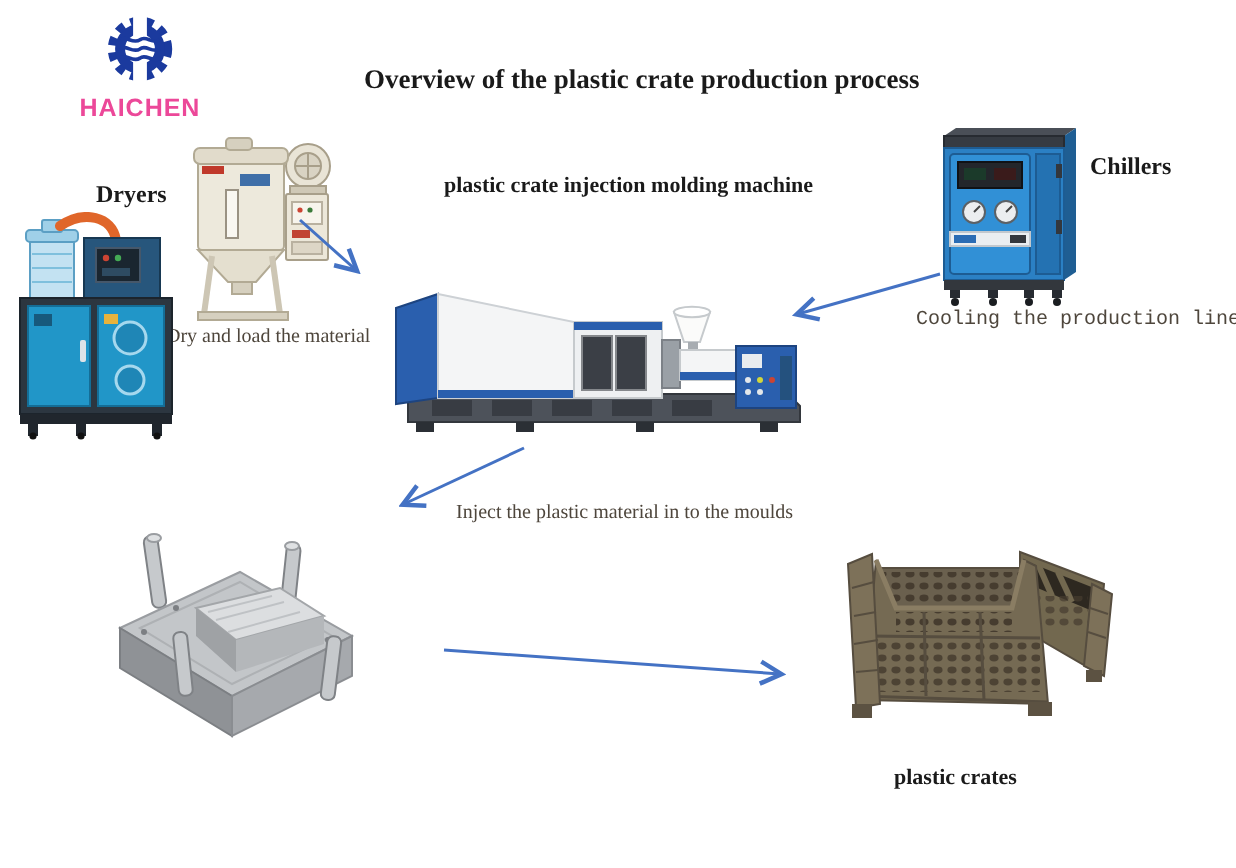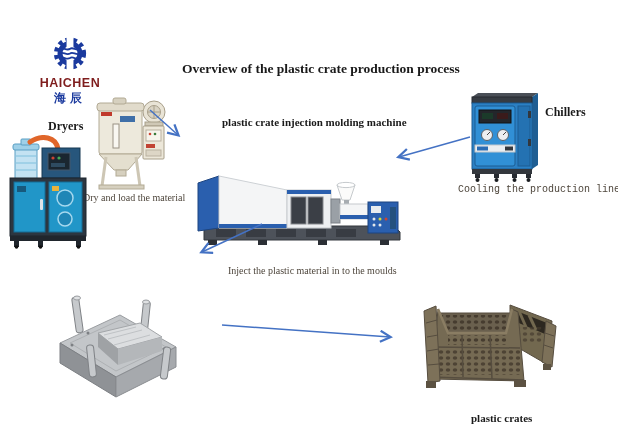--- a/index.html
+++ b/index.html
@@ -4,29 +4,29 @@
 <style>
   html,body{margin:0;padding:0;background:#ffffff;}
   .page{
     position:relative;
     width:618px;height:434px;
     background:#ffffff;
     overflow:hidden;
     font-family:"Liberation Serif", serif;
     color:#1a1a1a;
   }
-  .abs{position:absolute;margin-top:29px;}
+  .abs{position:absolute;}
   .lbl{font-weight:bold;font-size:12px;white-space:nowrap;}
   .cap{font-size:10px;color:#4e463c;white-space:nowrap;}
   .title{font-weight:bold;font-size:13.5px;white-space:nowrap;}
   .logo{left:28px;top:6px;width:84px;text-align:center;}
   .logo .brand{
     font-family:"Liberation Sans", sans-serif;
     font-weight:bold;font-size:12.5px;letter-spacing:.5px;
-    color:#7f1d1d;margin-top:1px;
+    color:#ec4899;margin-top:1px;
   }
   .logo .brand-cn{
     font-family:"DejaVu Sans", sans-serif;
     font-weight:bold;font-size:12px;letter-spacing:4px;
     color:#1b3a9e;margin-top:0px;
   }
   .overlay{position:absolute;left:0;top:0;pointer-events:none;}
   svg{display:block;}
 </style>
 </head>
@@ -39,33 +39,32 @@
       <g>
         <circle cx="30" cy="24" r="18" fill="none" stroke="#1b3a9e" stroke-width="6" stroke-dasharray="5.2 4.6"></circle>
         <circle cx="30" cy="24" r="13" fill="none" stroke="#1b3a9e" stroke-width="6.5"></circle>
         <rect x="25.5" y="0" width="9" height="52" fill="#ffffff"></rect>
         <path d="M17,18 c4,-3.2 8,3.2 13,0 c4,-3.2 8,3.2 13,0" fill="none" stroke="#1b3a9e" stroke-width="2.4"></path>
         <path d="M17,24 c4,-3.2 8,3.2 13,0 c4,-3.2 8,3.2 13,0" fill="none" stroke="#1b3a9e" stroke-width="2.4"></path>
         <path d="M17,30 c4,-3.2 8,3.2 13,0 c4,-3.2 8,3.2 13,0" fill="none" stroke="#1b3a9e" stroke-width="2.4"></path>
       </g>
     </svg>
     <div class="brand">HAICHEN</div>
-    <div class="brand-cn">海辰</div>
   </div>
 
   <div class="abs title" style="left:182px;top:32px;">Overview of the plastic crate production process</div>
 
   <div class="abs lbl" style="left:48px;top:90px;">Dryers</div>
   <div class="abs lbl" style="left:222px;top:87px;font-size:11px;">plastic crate injection molding machine</div>
   <div class="abs lbl" style="left:545px;top:76px;text-align:center;">Chillers</div>
-  <div class="abs lbl" style="left:471px;top:383px;font-size:11px;text-align:right;">plastic crates</div>
+  <div class="abs lbl" style="left:447px;top:383px;font-size:11px;text-align:right;">plastic crates</div>
 
   <div class="abs cap" style="left:83px;top:163px;">Dry and load the material</div>
   <div class="abs cap" style="left:458px;top:155px;font-family:Liberation Mono, monospace;">Cooling the production line</div>
-  <div class="abs cap" style="left:228px;top:236px;">Inject the plastic material in to the moulds</div>
+  <div class="abs cap" style="left:228px;top:251px;">Inject the plastic material in to the moulds</div>
 
   <div class="abs" style="left:8px;top:106px;">
     <svg width="82" height="114" viewBox="0 0 82 114">
       <rect x="7" y="13" width="22" height="32" rx="2" fill="#c3e2f2" stroke="#5b9fc4"></rect>
       <line x1="8" y1="21" x2="28" y2="21" stroke="#7fc0dd"></line>
       <line x1="8" y1="28" x2="28" y2="28" stroke="#7fc0dd"></line>
       <line x1="8" y1="35" x2="28" y2="35" stroke="#7fc0dd"></line>
       <rect x="5" y="9" width="26" height="6" rx="2" fill="#9fd0e8" stroke="#5b9fc4"></rect>
       <rect x="13" y="4" width="10" height="6" rx="1" fill="#9fd0e8" stroke="#5b9fc4"></rect>
       <path d="M22,7 C34,-1 48,2 50,14" fill="none" stroke="#e0662a" stroke-width="5" stroke-linecap="round"></path>

